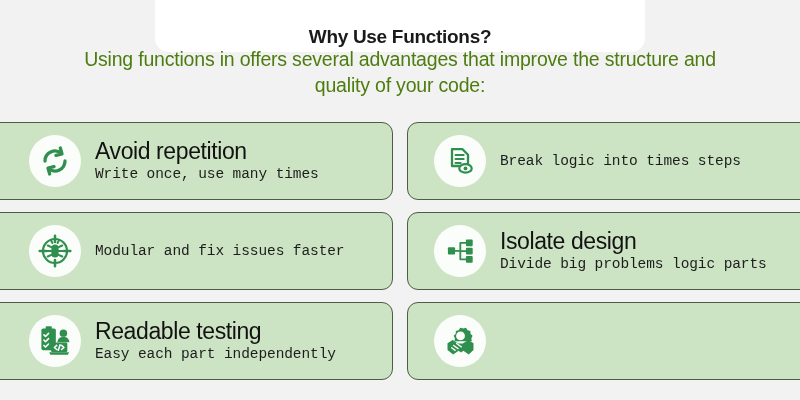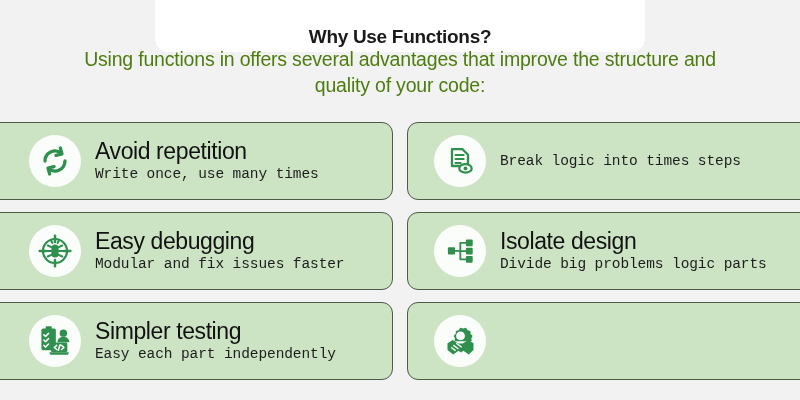--- a/index.html
+++ b/index.html
@@ -139,21 +139,20 @@
         <div class="icon-badge">
           <svg width="34" height="34" viewBox="0 0 32 32" fill="none">
             <circle cx="16" cy="16" r="11.3" stroke="#2f8f4e" stroke-width="2.1"></circle>
             <path d="M16 1.6v6M16 24.4v6M1.6 16h6M24.4 16h6" stroke="#2f8f4e" stroke-width="2.4" stroke-linecap="round"></path>
             <rect x="12.6" y="9.8" width="6.8" height="12.4" rx="3.4" fill="#2f8f4e"></rect>
             <path d="M12.6 12.4l-3.4-1.6M12.6 16h-3.8M12.6 19.6l-3.4 1.6M19.4 12.4l3.4-1.6M19.4 16h3.8M19.4 19.6l3.4 1.6" stroke="#2f8f4e" stroke-width="1.9" stroke-linecap="round"></path>
             <path d="M13.6 8.4l-1.3-2.2M18.4 8.4l1.3-2.2" stroke="#2f8f4e" stroke-width="1.9" stroke-linecap="round"></path>
           </svg>
         </div>
         <div class="card-text">
-          <div class="card-title">Easy debugging</div>
           <div class="card-sub">Modular and fix issues faster</div>
         </div>
       </div>
 
       <div class="card right">
         <div class="icon-badge">
           <svg width="31" height="31" viewBox="0 0 32 32" fill="none">
             <rect x="3" y="11.6" width="7.4" height="7.4" rx="1" fill="#2f8f4e"></rect>
             <rect x="21.6" y="3.6" width="7" height="7" rx="1" fill="#2f8f4e"></rect>
             <rect x="21.6" y="12.1" width="7" height="7" rx="1" fill="#2f8f4e"></rect>
@@ -178,21 +177,21 @@
             <rect x="7.2" y="2.2" width="5.8" height="3.4" rx="1" fill="#2f8f4e"></rect>
             <path d="M5.6 10.2l1.5 1.5 2.8-2.9M5.6 15.2l1.5 1.5 2.8-2.9M5.6 20.2l1.5 1.5 2.8-2.9" stroke="#fbfdfa" stroke-width="1.5" stroke-linecap="round" stroke-linejoin="round"></path>
             <circle cx="23.9" cy="8.6" r="3.5" fill="#2f8f4e"></circle>
             <path d="M18.3 17.2c0-3.3 2.5-5.3 5.6-5.3s5.6 2 5.6 5.3z" fill="#2f8f4e"></path>
             <rect x="12.2" y="17.4" width="15.4" height="9.2" rx="1.4" fill="#2f8f4e"></rect>
             <path d="M10.6 26.6h18.6l-1 2.4H11.6z" fill="#2f8f4e"></path>
             <path d="M17.6 20.2l-2.2 1.9 2.2 1.9M22.2 20.2l2.2 1.9-2.2 1.9M20.8 19.6l-1.7 5" stroke="#fbfdfa" stroke-width="1.5" stroke-linecap="round" stroke-linejoin="round"></path>
           </svg>
         </div>
         <div class="card-text">
-          <div class="card-title">Simpler testing</div>
+          <div class="card-title">Readable testing</div>
           <div class="card-sub">Easy each part independently</div>
         </div>
       </div>
 
       <div class="card right">
         <div class="icon-badge">
           <svg width="33" height="33" viewBox="0 0 32 32" fill="none">
             <path d="M16 2.2l2.6 1.1 2.7-.6 1.6 2.3 2.7.8.1 2.8 2 1.9-1.2 2.6.5 2.7H10.1l.5-2.7-1.2-2.6 2-1.9.1-2.8 2.7-.8 1.6-2.3 2.6.6z" fill="#2f8f4e"></path>
             <circle cx="16" cy="10.6" r="4.3" fill="#fbfdfa"></circle>
             <path d="M3.4 17.8l5-3.2 5.4 3.4h4.4l5.4-3.4 5 3.2v6.4l-4.6 4.4-5.2-3.6-2.3 1.6-2.4-1.6-5.2 3.6-5.5-4.4z" fill="#2f8f4e"></path>

